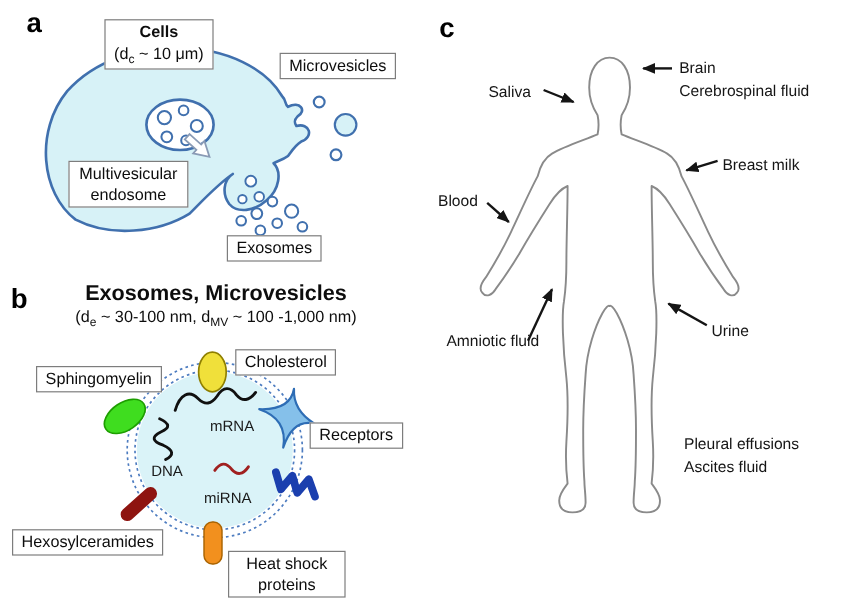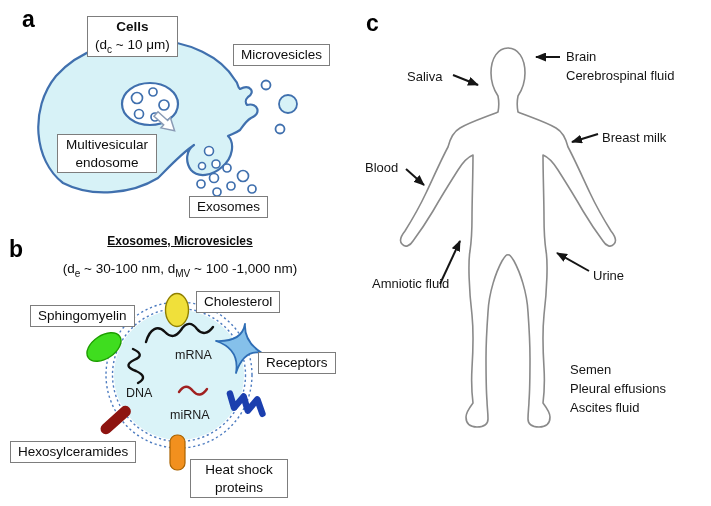--- a/index.html
+++ b/index.html
@@ -14,22 +14,22 @@
   }
   .box {
     position:absolute; background:#fff; border:1.4px solid #7d7d7d;
     padding:1px 7px; font-size:13.5px; line-height:1.3; color:#0d0d0d;
     white-space:nowrap; box-sizing:border-box; text-align:center;
   }
   .box.wrap { white-space:normal; padding:1px 3px; }
   .bu { font-weight:bold; }
   sub { font-size:10px; }
   .pb-title { position:absolute; left:10px; top:234px; width:340px; text-align:center; }
-  .pb-title .t1 { font-weight:bold; font-size:12px; text-decoration:underline; }
-  .pb-title .t2 { font-size:13.5px; margin-top:13px; }
+  .pb-title .t1 { font-weight:bold; font-size:18px; }
+  .pb-title .t2 { font-size:13.5px; margin-top:1px; }
   .clabel { position:absolute; font-size:13px; color:#151515; line-height:19px; white-space:nowrap; }
   svg text { font-family:"Liberation Sans", sans-serif; }
 </style>
 </head>
 <body>
 
 <div class="page">
 
   <svg class="abs" style="left:0;top:0" width="360" height="235" viewBox="0 0 360 235">
 
@@ -194,18 +194,17 @@
   <div class="clabel" style="left:407px;top:67px">Saliva</div>
   <div class="clabel" style="left:566px;top:47px">
     <div>Brain</div>
     <div>Cerebrospinal fluid</div>
   </div>
   <div class="clabel" style="left:602px;top:128px">Breast milk</div>
   <div class="clabel" style="left:365px;top:158px">Blood</div>
   <div class="clabel" style="left:372px;top:274px">Amniotic fluid</div>
   <div class="clabel" style="left:593px;top:266px">Urine</div>
   <div class="clabel" style="left:570px;top:360px">
-    <div>Semen</div>
     <div>Pleural effusions</div>
     <div>Ascites fluid</div>
   </div>
 
 </div>
 
 </body></html>

